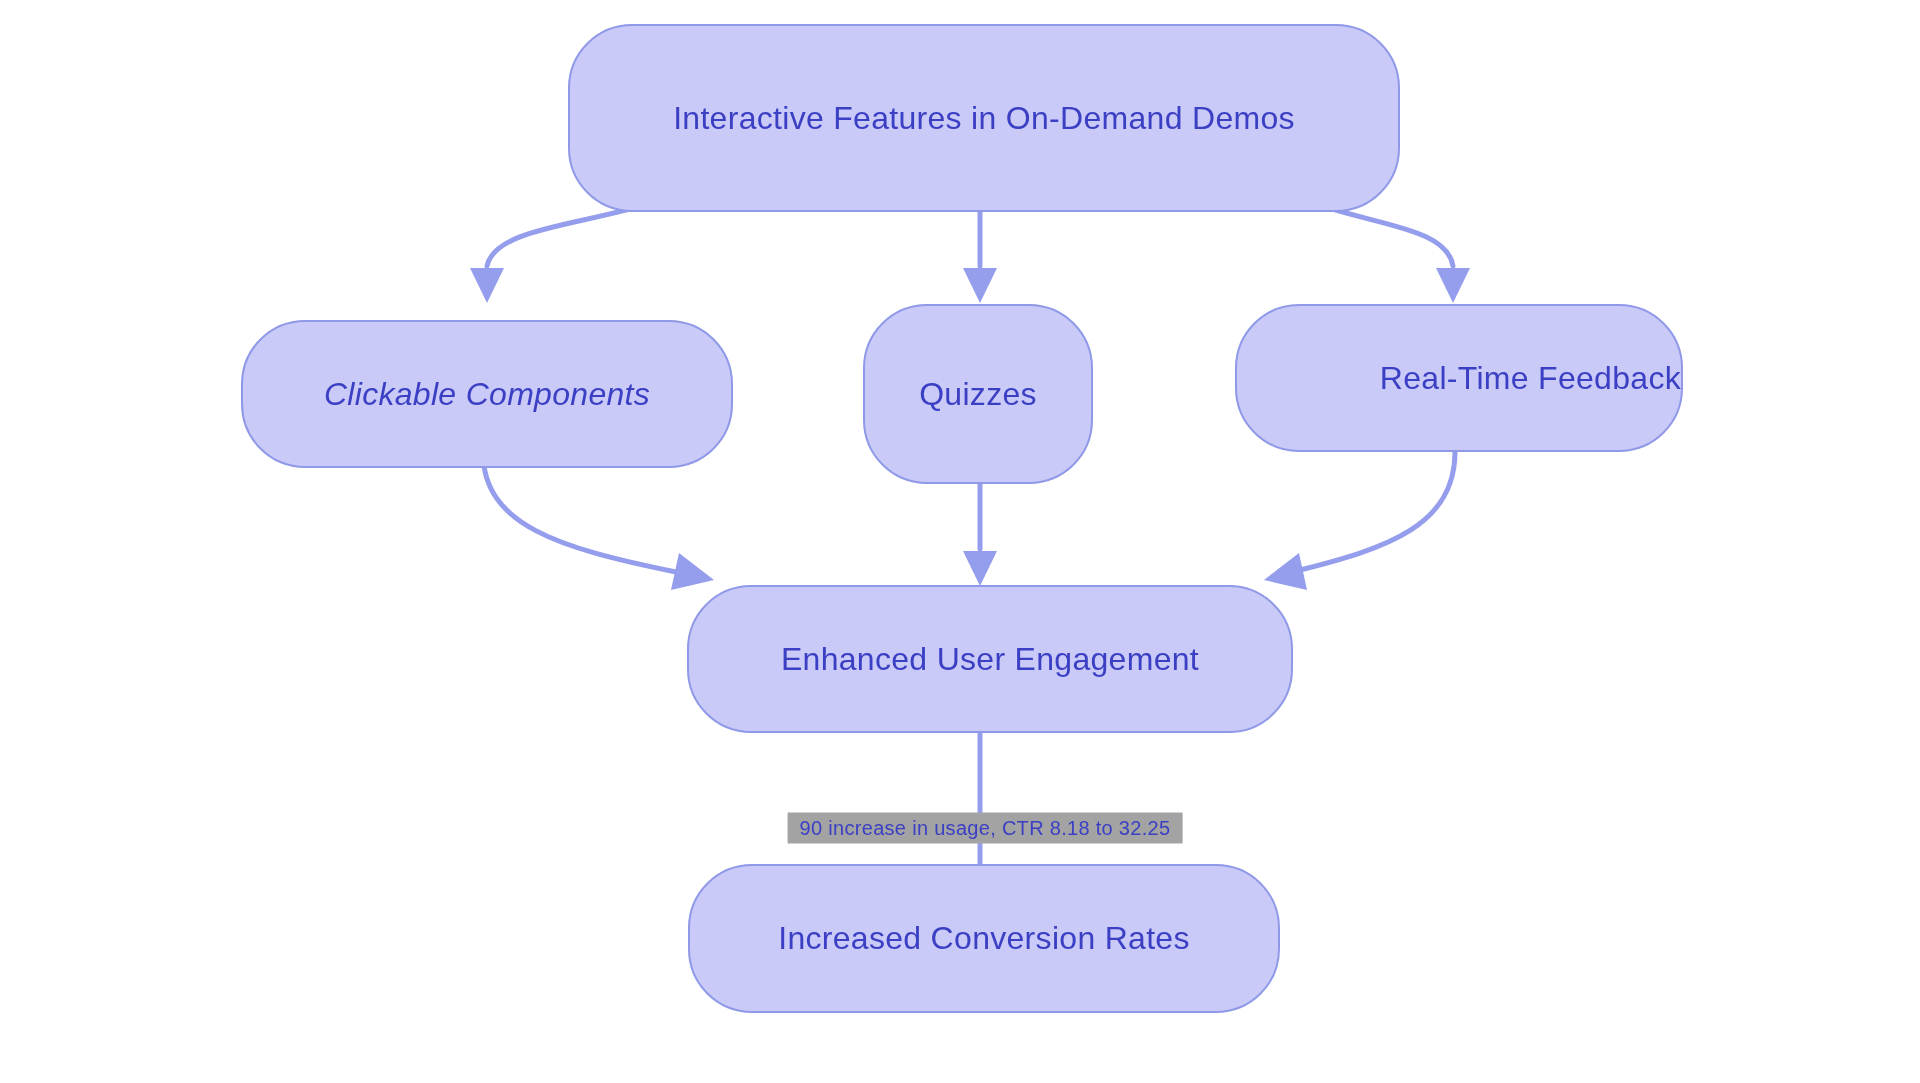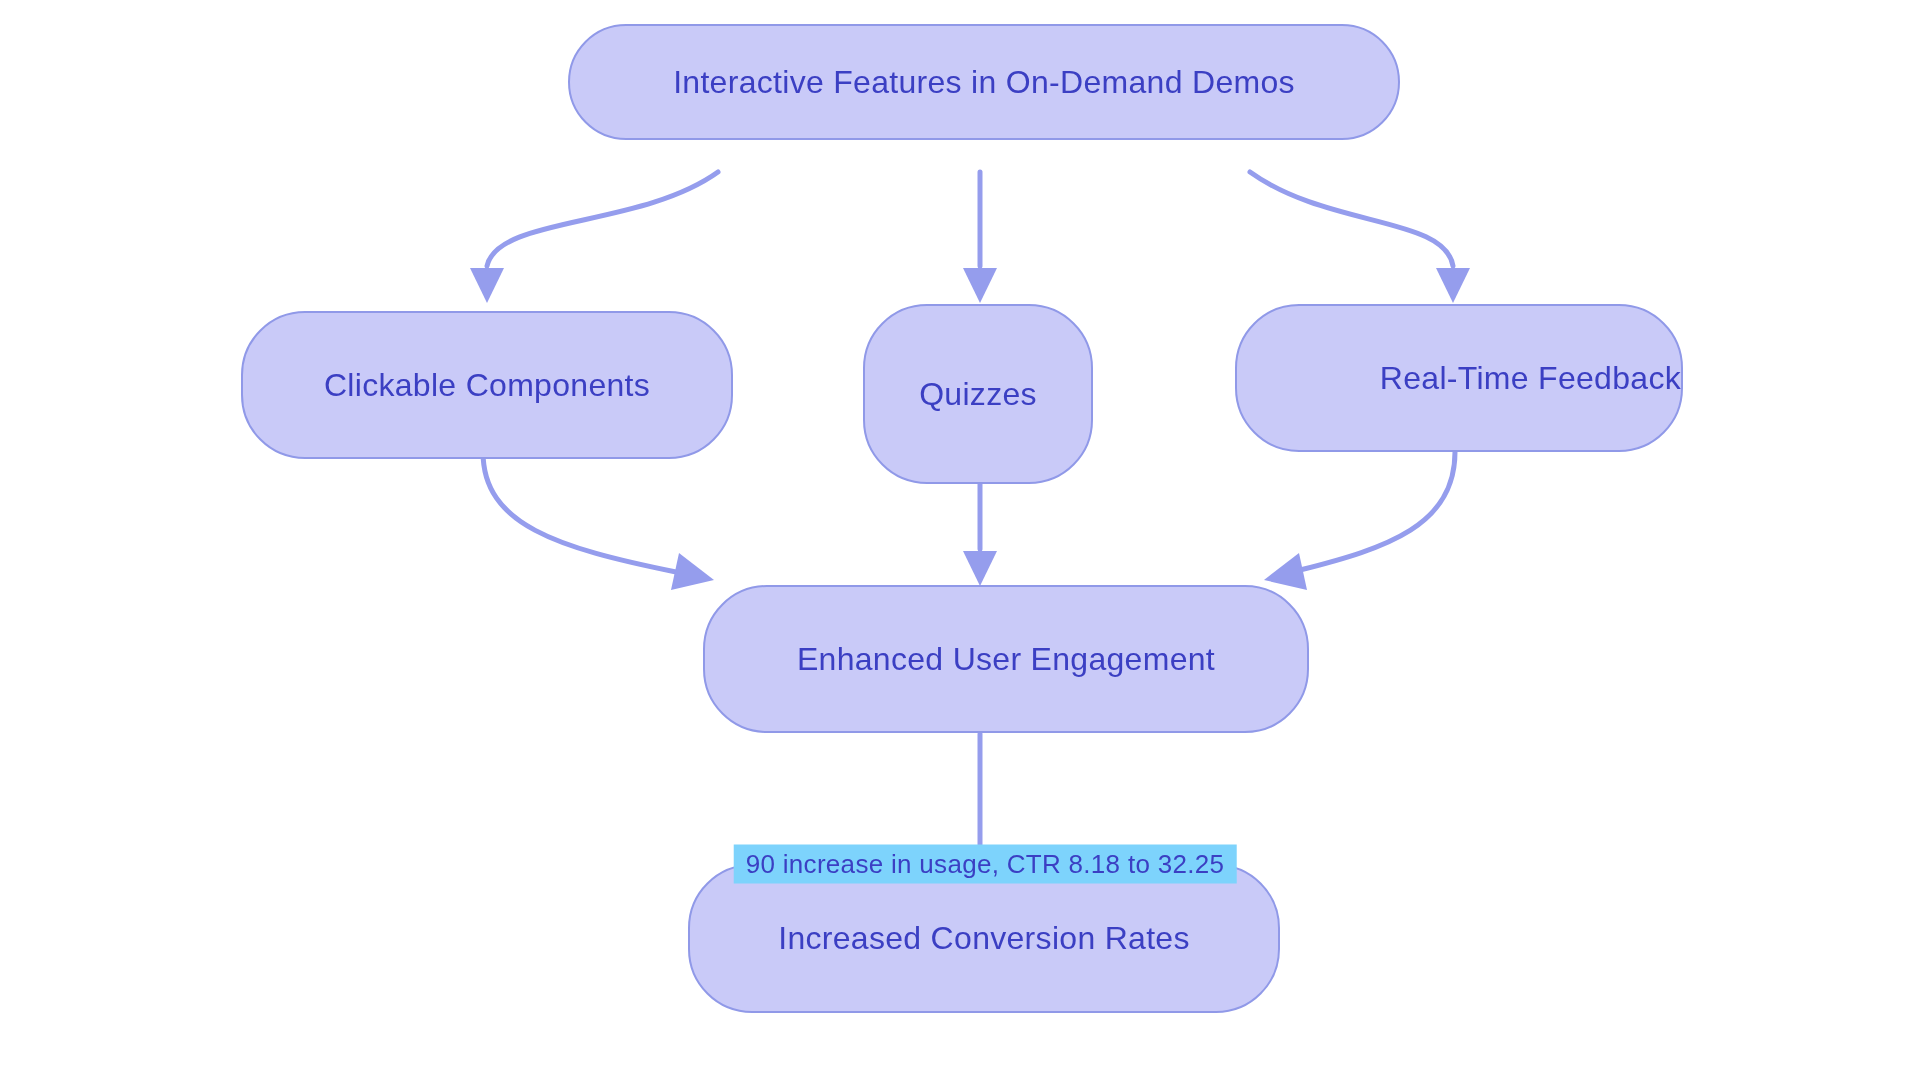--- a/index.html
+++ b/index.html
@@ -32,39 +32,38 @@
     border-radius: 64px;
     display: flex;
     align-items: center;
     justify-content: center;
     text-align: center;
     color: #3b3fc3;
     font-size: 32px;
     letter-spacing: 0.3px;
     white-space: nowrap;
   }
-  .node-top        { left: 568px;  top: 24px;  width: 832px; height: 116px; }
-  .node-clickable  { left: 241px;  top: 311px; width: 492px; height: 148px; }
+  .node-top        { left: 568px;  top: 24px;  width: 832px; height: 188px; }
+  .node-clickable  { left: 241px;  top: 320px; width: 492px; height: 148px; font-style: italic; }
   .node-quizzes    { left: 863px;  top: 304px; width: 230px; height: 180px; }
   .node-feedback   { left: 1235px; top: 304px; width: 448px; height: 148px; justify-content: flex-end; }
-  .node-engagement { left: 703px;  top: 585px; width: 606px; height: 148px; }
+  .node-engagement { left: 687px;  top: 585px; width: 606px; height: 148px; }
   .node-conversion { left: 688px;  top: 864px; width: 592px; height: 149px; }
   .edge-label {
     position: absolute;
     z-index: 3;
     left: 985px;
     top: 828px;
     transform: translate(-50%, -50%);
-    background: #7dd3fc;
+    background: #a3a3a3;
     padding: 4px 12px;
     color: #3b3fc3;
-    font-size: 26px;
+    font-size: 20px;
     letter-spacing: 0.3px;
     white-space: nowrap;
-    margin-top: 36px;
   }
 </style>
 </head>
 <body>
 
 <div class="canvas">
 
   <svg class="edges-svg" viewBox="0 0 1920 1083" xmlns="http://www.w3.org/2000/svg">
     <g stroke="#959ded" stroke-width="5" fill="none" stroke-linecap="round">
 

